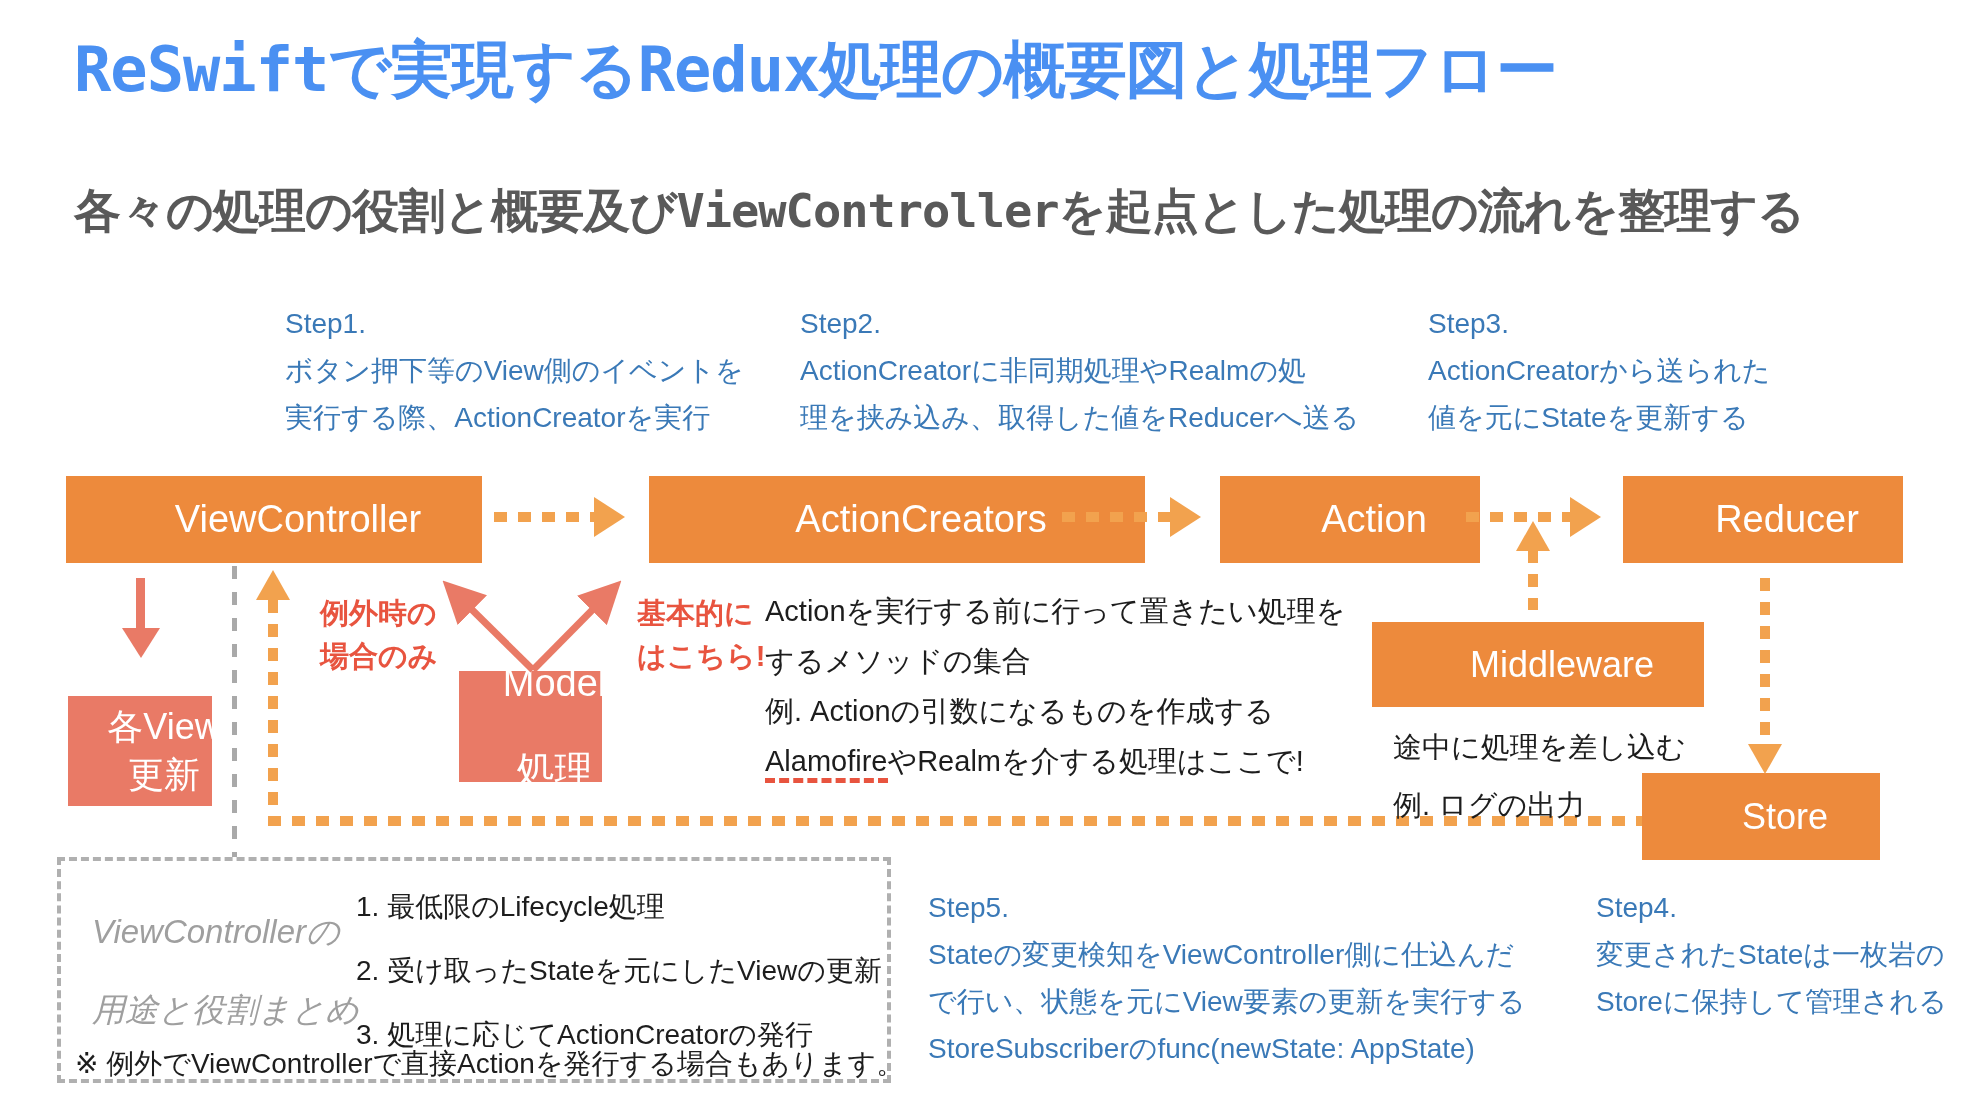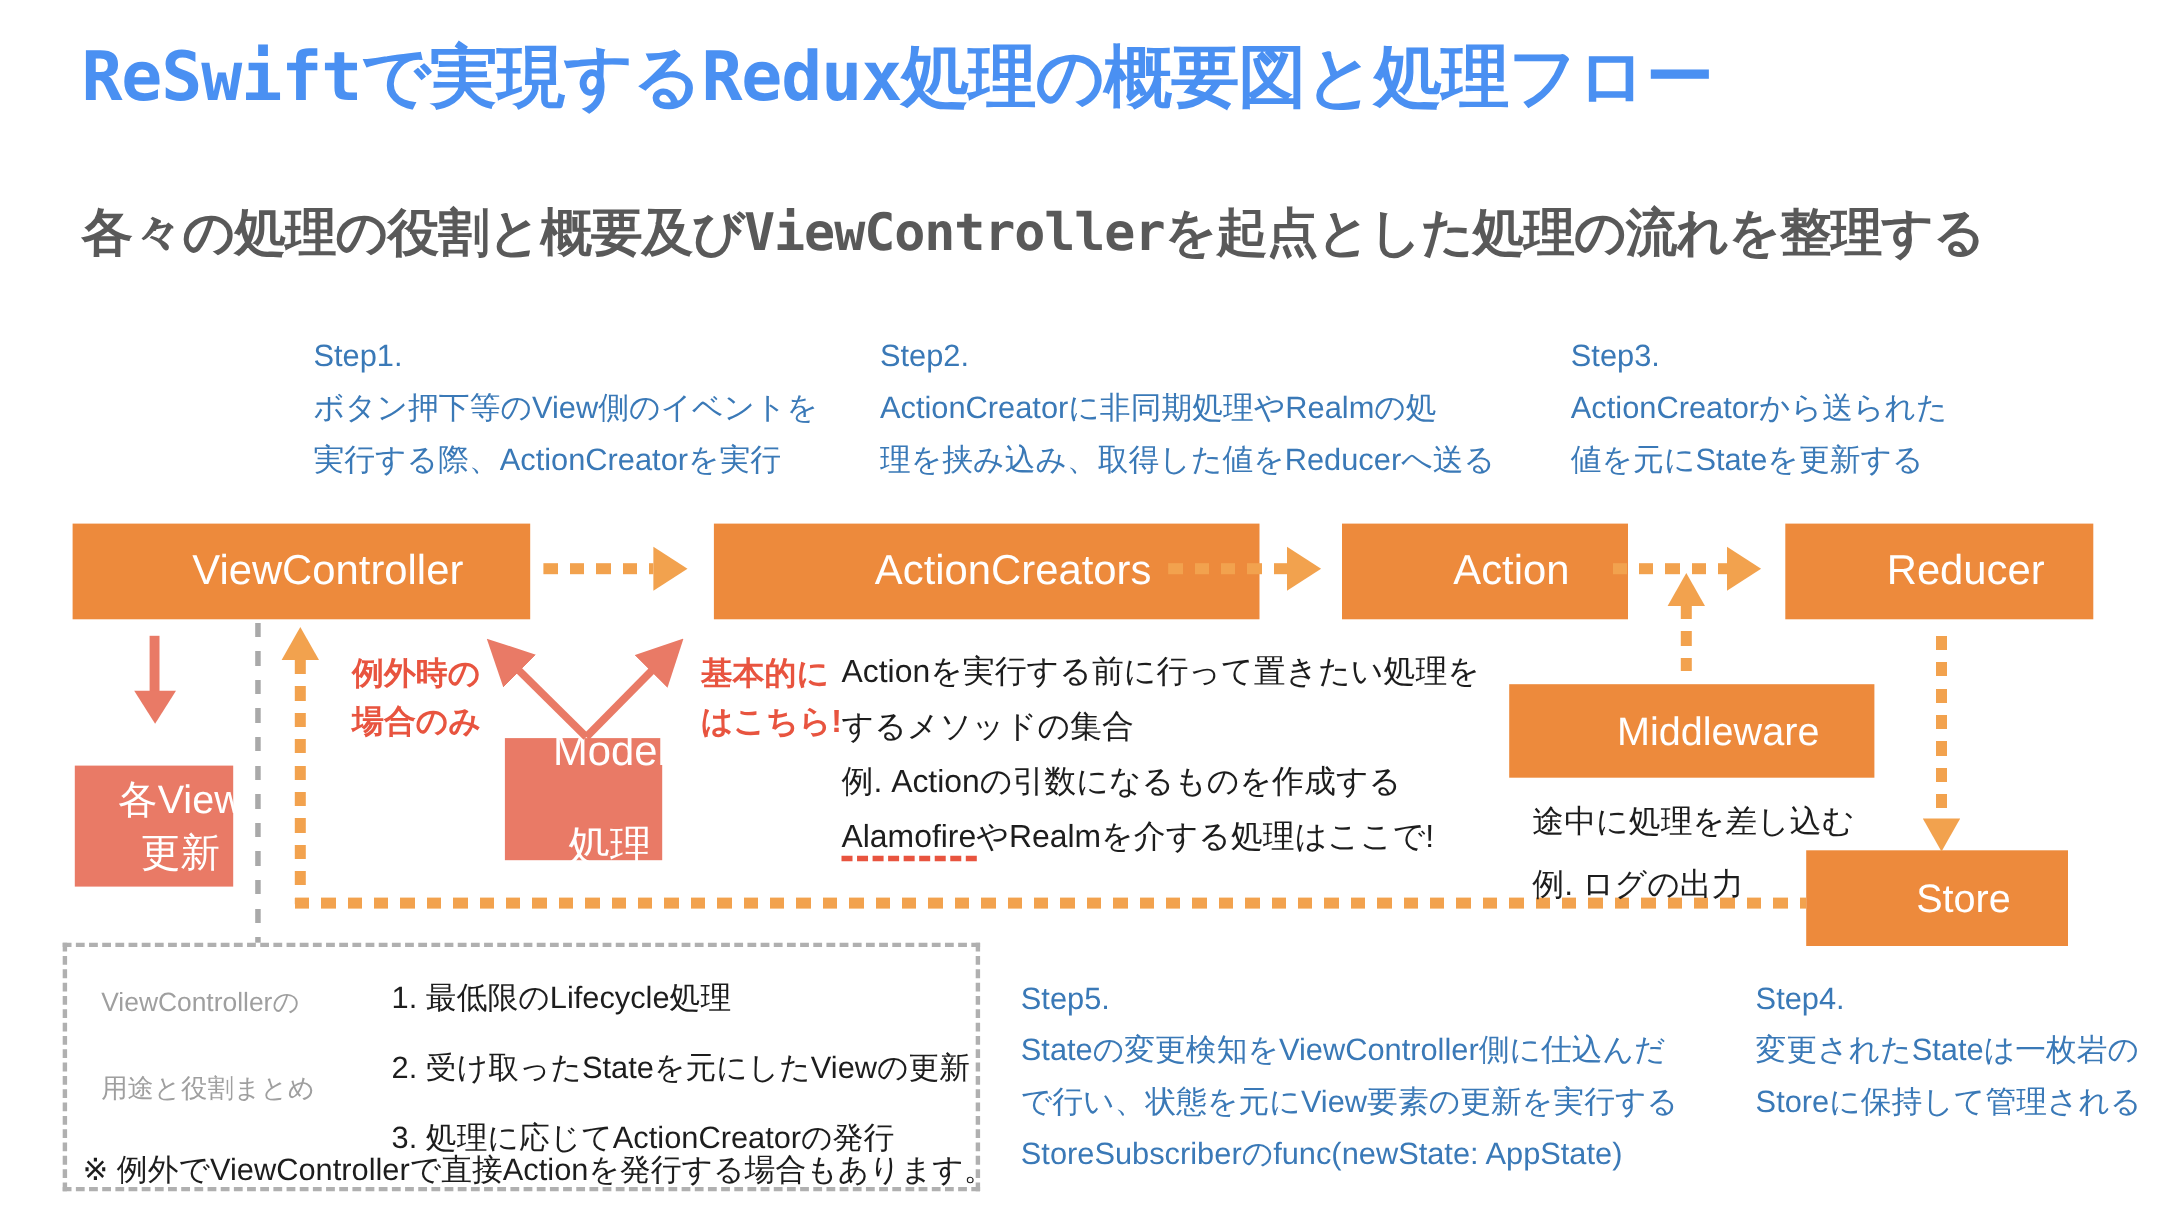--- a/index.html
+++ b/index.html
@@ -44,21 +44,21 @@
     background:repeating-linear-gradient(180deg,var(--dash-gray) 0 13px,transparent 13px 26px);}
 
   .red-shaft{left:136px;top:578px;width:9px;height:52px;background:var(--salmon);}
   .red-head{left:122px;top:628px;width:0;height:0;border-left:19px solid transparent;border-right:19px solid transparent;border-top:30px solid var(--salmon);}
 
   .red-note{font-size:29px;line-height:43px;font-weight:600;color:var(--red-text);white-space:nowrap;}
   .desc{font-size:29px;line-height:50px;color:var(--text-dark);font-weight:500;white-space:nowrap;}
   .u-red{border-bottom:5px dashed var(--red-text);padding-bottom:1px;}
 
   .summary{left:57px;top:857px;width:834px;height:226px;border:4px dashed #b0b0b0;}
-  .summary .glabel{left:31px;top:12px;font-size:24px;line-height:78px;color:var(--label-gray);font-weight:500;white-space:nowrap;}
+  .summary .glabel{left:31px;top:32px;font-size:33px;line-height:78px;color:var(--label-gray);font-weight:500;white-space:nowrap;font-style:italic;}
   .summary .items{left:295px;top:14px;font-size:28px;line-height:64px;color:var(--text-dark);font-weight:500;white-space:nowrap;}
   .summary .note{left:14px;top:184px;font-size:28px;color:var(--text-dark);font-weight:500;white-space:nowrap;}
 </style>
 </head>
 <body>
 
 <div id="stage">
 
   <div class="abs title">ReSwiftで実現するRedux処理の概要図と処理フロー</div>
   <div class="abs subtitle">各々の処理の役割と概要及びViewControllerを起点とした処理の流れを整理する</div>

